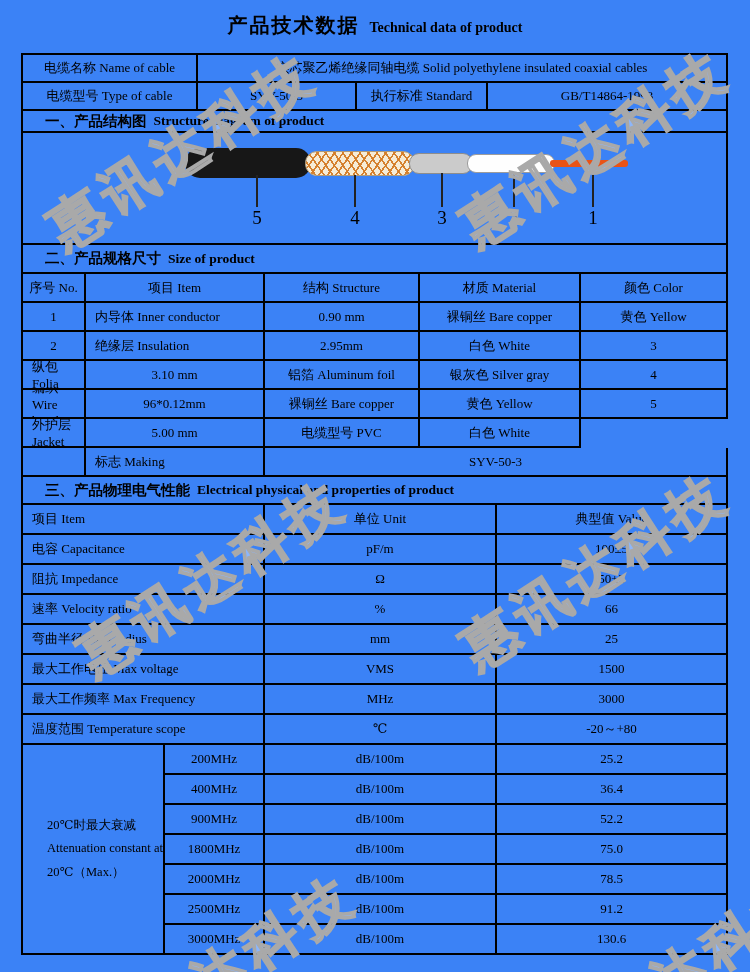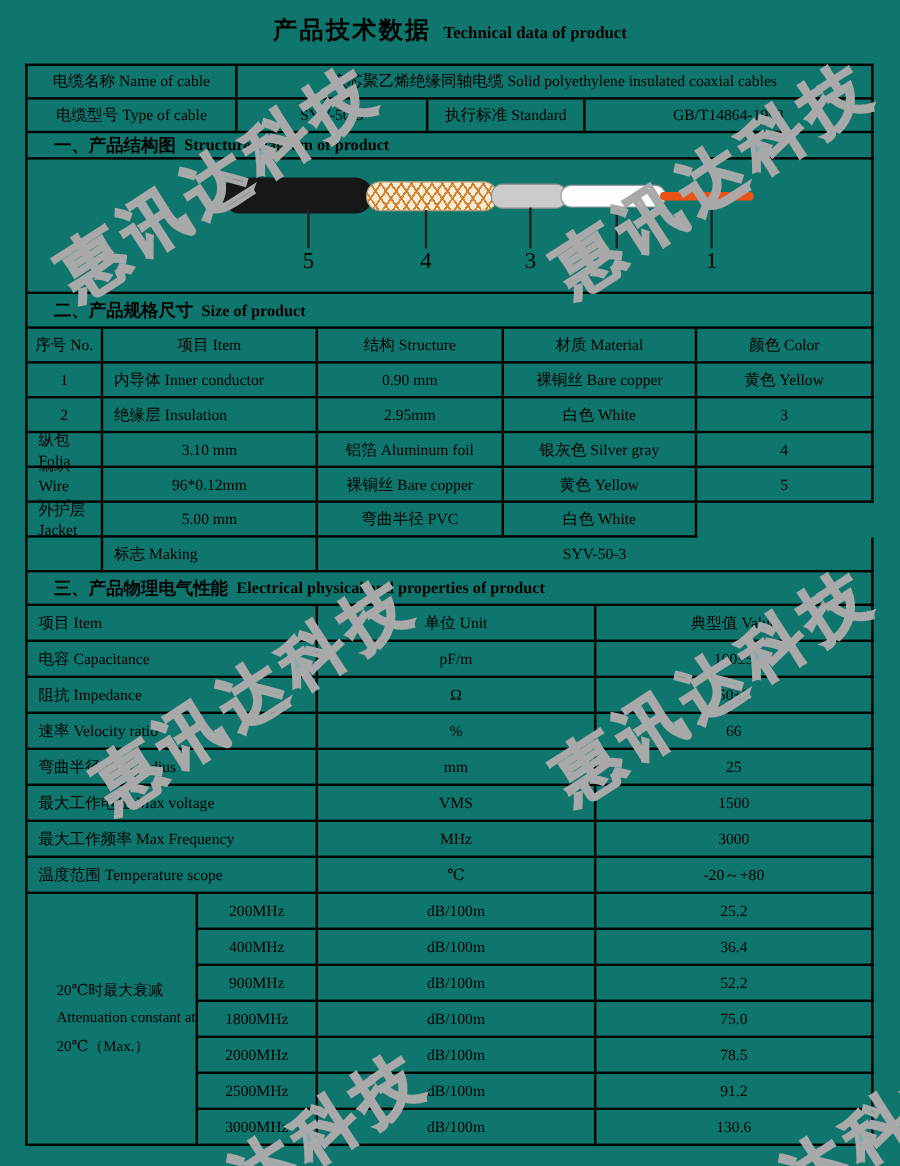--- a/index.html
+++ b/index.html
@@ -1,17 +1,17 @@
 <!DOCTYPE html>
 <html><head>
 <meta charset="utf-8">
 <style>
   html,body{margin:0;padding:0;background:#ffffff;}
   .page{
-    position:relative; width:750px; height:972px; background:#0f766e;
+    position:relative; width:750px; height:972px; background:#3b82f6;
     overflow:hidden; color:#000;
     font-family:"Liberation Serif","DejaVu Serif",serif;
   }
   .title{
     position:absolute; top:12px; left:0; width:100%;
     text-align:center; font-weight:bold;
   }
   .title .zh{font-size:20px; letter-spacing:2px;}
   .title .en{font-size:14px; margin-left:10px;}
 
@@ -157,21 +157,21 @@
 
       <div class="cell">4</div>
       <div class="cell left">编织  Wire braid</div>
       <div class="cell">96*0.12mm</div>
       <div class="cell">裸铜丝  Bare copper</div>
       <div class="cell">黄色  Yellow</div>
 
       <div class="cell">5</div>
       <div class="cell left">外护层  Jacket</div>
       <div class="cell">5.00 mm</div>
-      <div class="cell">弯曲半径  PVC</div>
+      <div class="cell">电缆型号  PVC</div>
       <div class="cell">白色  White</div>
     </div>
     <div class="grid g-make">
       <div class="cell"></div>
       <div class="cell left">标志  Making</div>
       <div class="cell">SYV-50-3</div>
     </div>
 
     <div class="grid" style="grid-template-columns:705px; grid-auto-rows:28px;">
       <div class="secbar">

